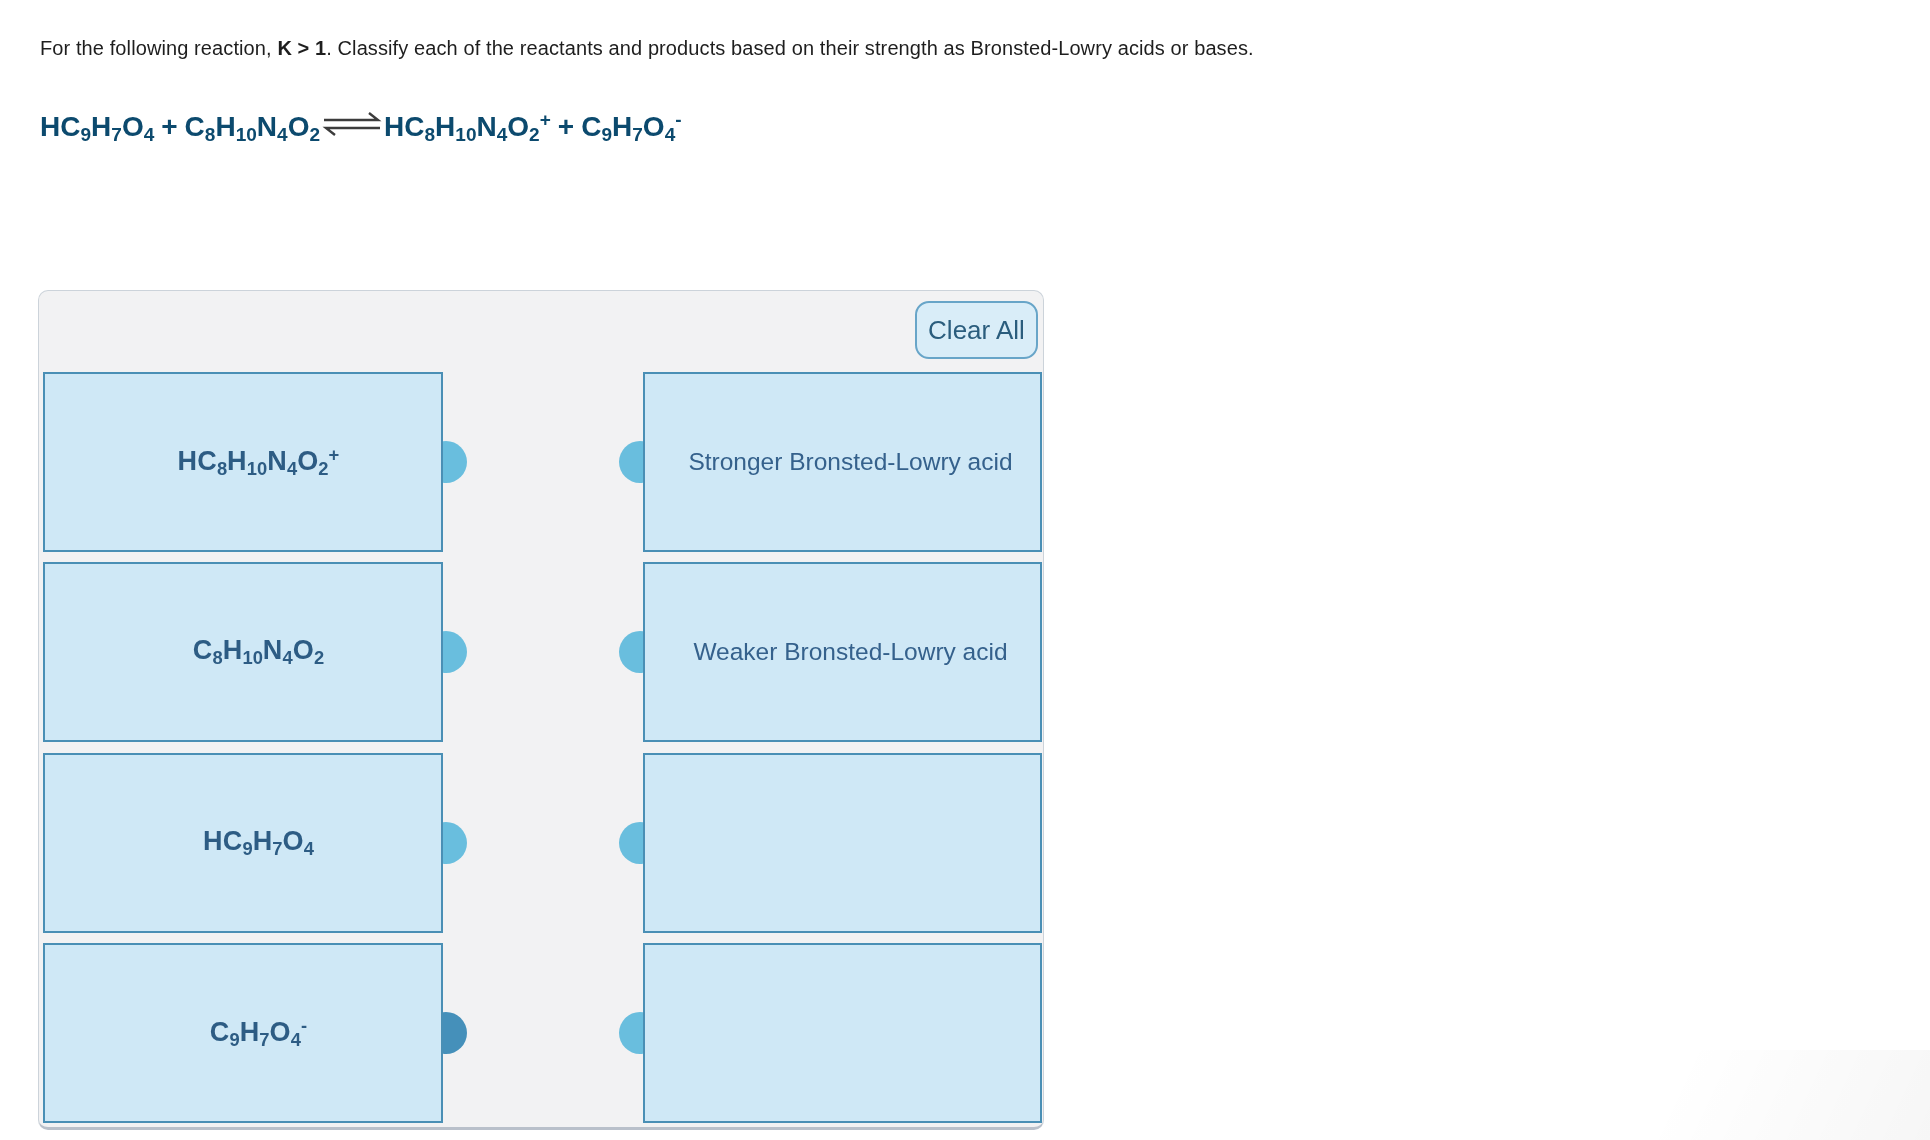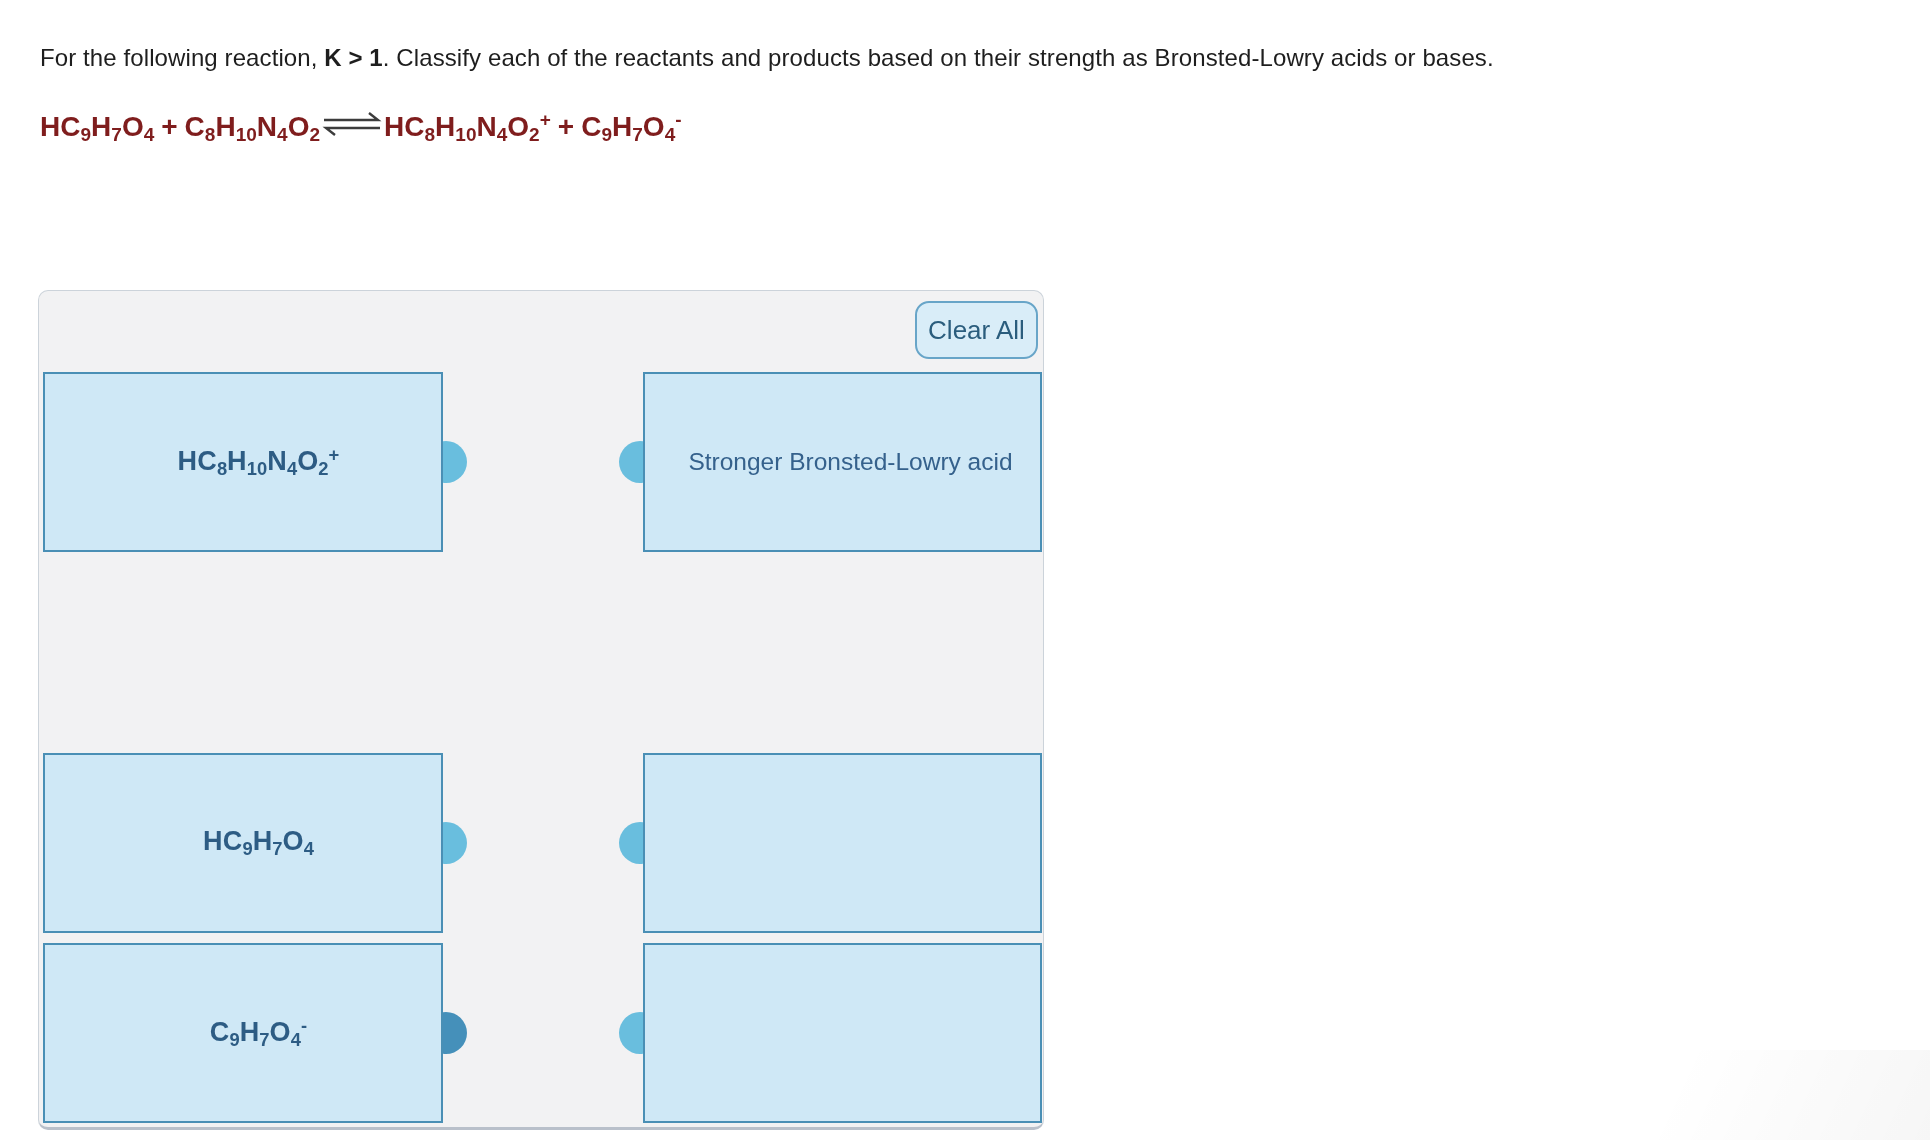--- a/index.html
+++ b/index.html
@@ -4,28 +4,28 @@
 <style>
   html,body{margin:0;padding:0;}
   body{
     width:1930px;height:1140px;position:relative;overflow:hidden;
     background:#ffffff;
     font-family:"Liberation Sans", sans-serif;
     -webkit-font-smoothing:antialiased;
   }
   
   .question{
-    position:absolute;left:40px;top:44px;
-    font-size:24px;color:#1e1e1e;letter-spacing:0.1px;
+    position:absolute;left:40px;top:37px;
+    font-size:20px;color:#1e1e1e;letter-spacing:0.1px;
   }
   .question .bold{font-weight:bold;}
   
   .equation{
     position:absolute;left:40px;top:108px;
-    font-size:28px;font-weight:bold;color:#7f1d1d;
+    font-size:28px;font-weight:bold;color:#0c4a6e;
     white-space:nowrap;
   }
   .equation sub, .formula sub{font-size:68%;vertical-align:-0.28em;letter-spacing:0;}
   .equation sup, .formula sup{font-size:68%;vertical-align:0.5em;}
   .eq-plus{margin:0 7px;}
   .eq-arrows{display:inline-block;vertical-align:-2px;margin:0 1px;}
   
   .panel{
     position:absolute;left:38px;top:250px;width:1006px;height:840px;
     box-sizing:border-box;
@@ -104,20 +104,34 @@
         </span>
     </div>
     <div class="card card-right">
       <span class="option-label">Stronger Bronsted-Lowry acid</span>
       <span class="dotwrap dotwrap-left">
           <span class="dot" style="background-color: rgb(105, 190, 222);"></span>
         </span>
     </div>
   </div>
 
+  <div class="row" style="top:271px">
+    <div class="card card-left">
+      <span class="formula">C<sub>8</sub>H<sub>10</sub>N<sub>4</sub>O<sub>2</sub></span>
+      <span class="dotwrap dotwrap-right">
+          <span class="dot" style="background-color: rgb(105, 190, 222);"></span>
+        </span>
+    </div>
+    <div class="card card-right">
+      <span class="option-label">Weaker Bronsted-Lowry acid</span>
+      <span class="dotwrap dotwrap-left">
+          <span class="dot" style="background-color: rgb(105, 190, 222);"></span>
+        </span>
+    </div>
+  </div>
 
   <div class="row" style="top:462px">
     <div class="card card-left">
       <span class="formula">HC<sub>9</sub>H<sub>7</sub>O<sub>4</sub></span>
       <span class="dotwrap dotwrap-right">
           <span class="dot" style="background-color: rgb(105, 190, 222);"></span>
         </span>
     </div>
     <div class="card card-right">
       <span class="dotwrap dotwrap-left">

